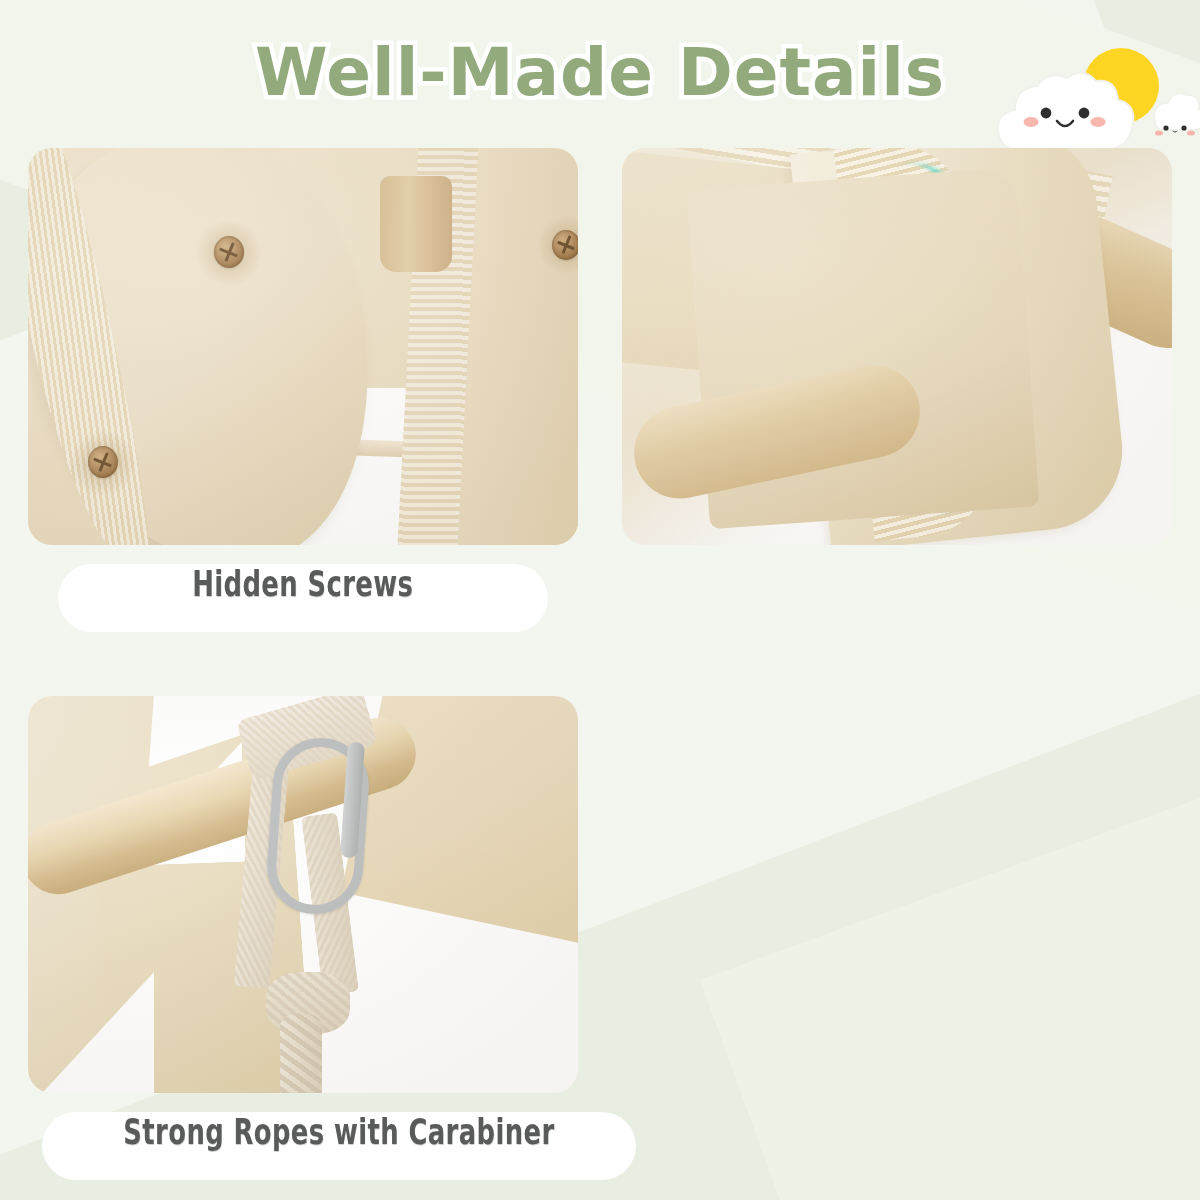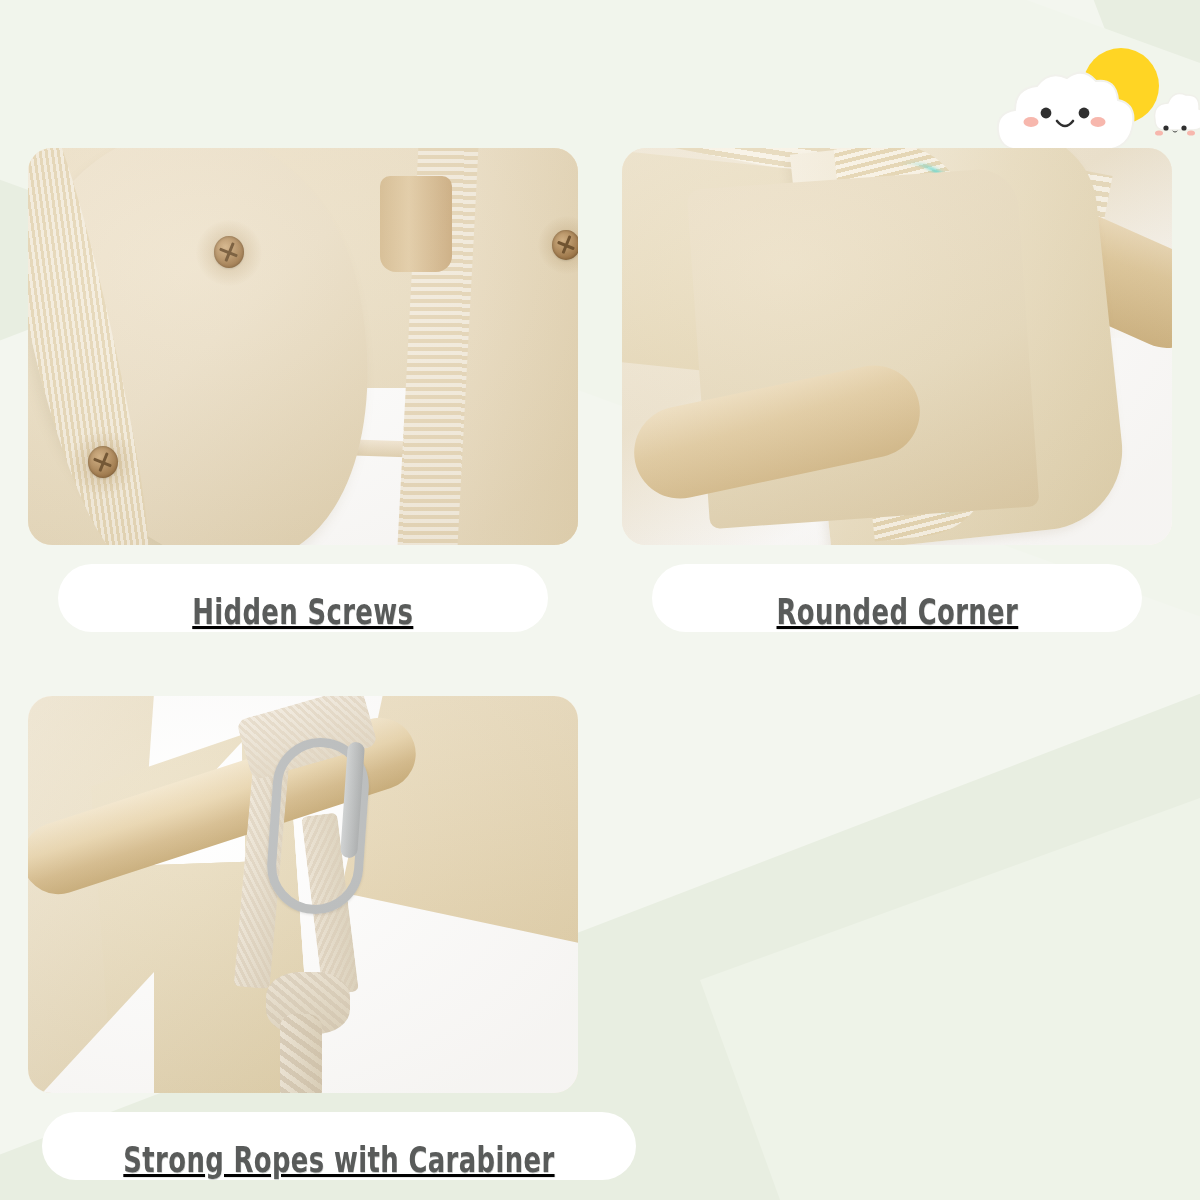--- a/index.html
+++ b/index.html
@@ -123,24 +123,23 @@
 
   .pill {
     position: absolute;
     left: 30px;
     bottom: 0;
     height: 68px;
     min-width: 490px;
     border-radius: 40px;
     background: #ffffff;
     display: flex;
-    align-items: flex-end;
+    align-items: flex-start;
     justify-content: center;
     padding: 0 34px;
-    text-decoration: underline;
   }
   .card.wide .pill {
     left: 14px;
     min-width: 522px;
   }
 
   .pill-text {
     font-family: "DejaVu Sans Condensed", "Liberation Sans Narrow", "Liberation Sans", sans-serif;
     font-weight: 700;
     font-size: 35px;
@@ -514,20 +513,21 @@
 </head>
 <body>
 
 <div id="stage">
 
   <div class="bg-diag-a"></div>
   <div class="bg-diag-b"></div>
   <div class="bg-diag-c"></div>
 
   <div class="header">
+    <div class="title">Well-Made Details</div>
 
     <div class="deco">
       <svg width="212" height="118" viewBox="0 0 212 118">
 
         <g>
           <circle cx="133" cy="48" r="38" fill="#ffd524"></circle>
           <path d="M98 40 q18 20 34 34 q-22 10 -40 2 z" fill="#f3c413" opacity="0.55"></path>
         </g>
 
         <g>
@@ -590,23 +590,20 @@
           <div class="p2-dowel2"></div>
           <div class="p2-frame"></div>
           <div class="p2-ply"></div>
           <div class="p2-teal"></div>
           <div class="p2-teal2"></div>
           <div class="p2-panel"></div>
           <div class="p2-dowel1"></div>
           <div class="photo-shade"></div>
         </div>
       </div>
-      <div class="pill">
-        <span class="pill-text">Rounded Corner</span>
-      </div>
     </div>
 
 
     <div class="card wide">
       <div class="photo">
         <div class="ph">
           <div class="p4-bg"></div>
           <div class="p4-panelR"></div>
           <div class="p4-panelL"></div>
           <div class="p4-blade"></div>

